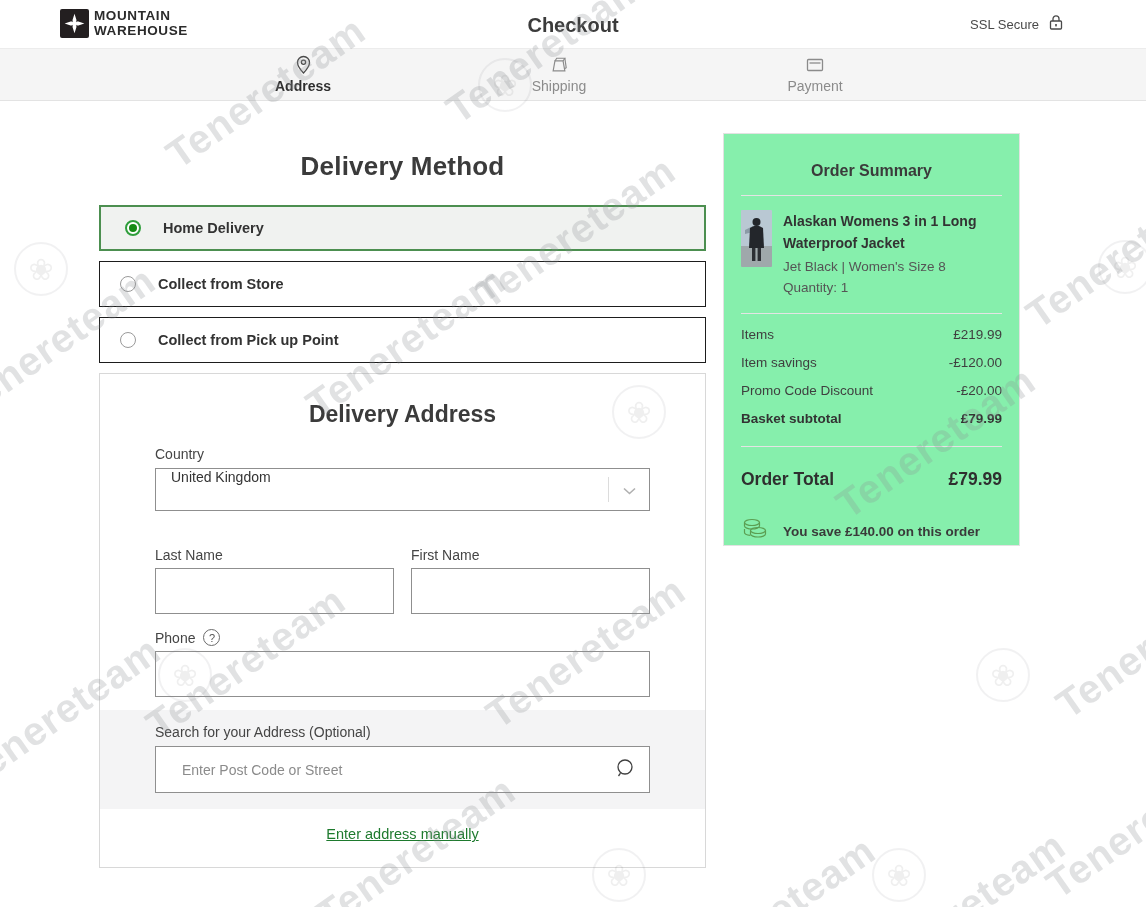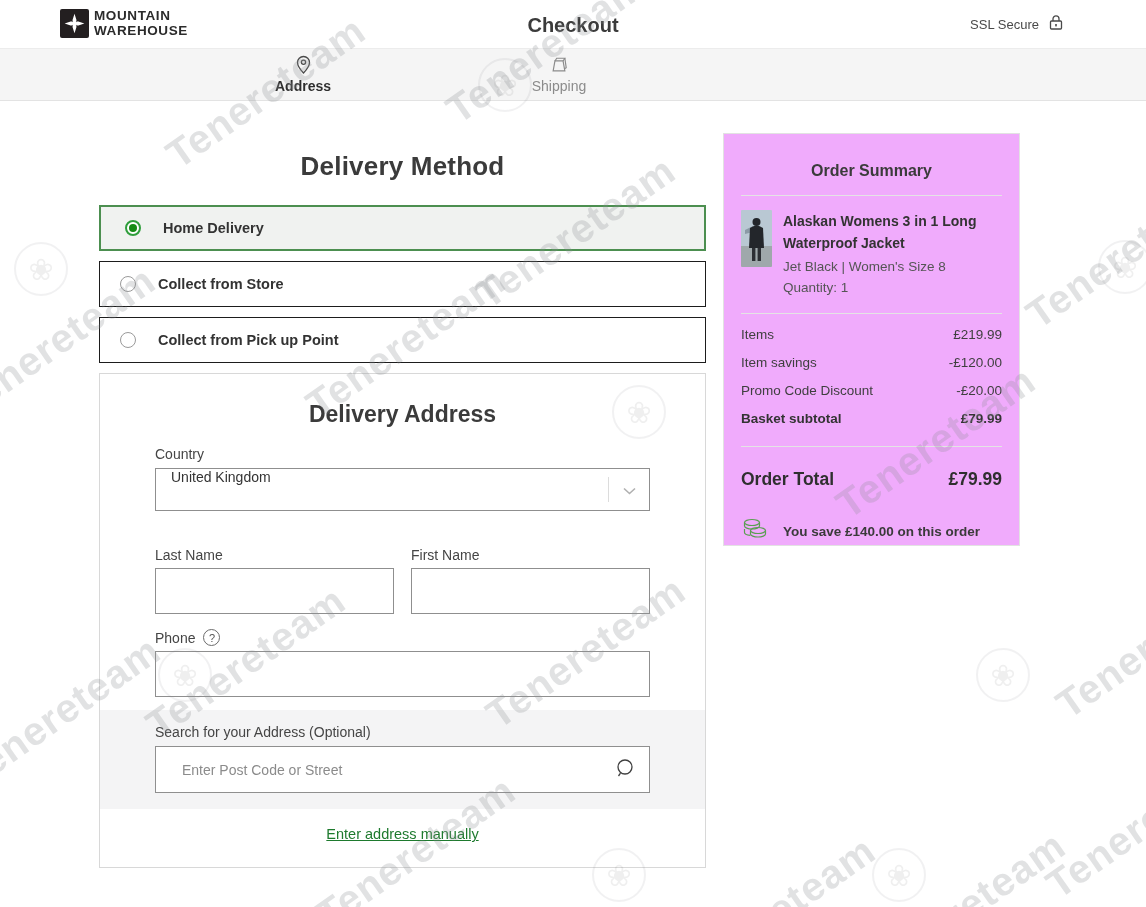--- a/index.html
+++ b/index.html
@@ -65,21 +65,21 @@
   .search-strip { margin:13px -55px 0; background:#f4f4f5; padding:14px 55px 16px; }
   .search-wrap { position:relative; margin-top:6px; }
   .search-input { width:100%; height:47px; border:1px solid #8f8f8f; background:#fff; font-size:14px; padding:0 44px 0 26px; font-family:"Liberation Sans",sans-serif; color:#333; outline:none; }
   .search-input::placeholder { color:#8b8b8b; }
   .search-icon { position:absolute; right:12px; top:11px; cursor:pointer; }
 
   .manual-row { text-align:center; margin-top:16px; }
   .manual-link { color:#1e7a2e; font-size:14.5px; text-decoration:underline; cursor:pointer; }
 
   
-  .summary { position:absolute; left:723px; top:133px; width:297px; height:413px; border:1px solid #e2e2e2; background:#f0abfc; padding:0 17px; }
+  .summary { position:absolute; left:723px; top:133px; width:297px; height:413px; border:1px solid #e2e2e2; background:#86efac; padding:0 17px; }
   .sum-title { text-align:center; margin-top:28px; font-size:16px; font-weight:bold; color:#3b3b3b; }
   .divider { height:1px; background:#e4e4e4; margin-top:15px; }
   .product { display:flex; margin-top:14px; }
   .thumb { width:31px; height:57px; flex:0 0 auto; border-radius:1px; overflow:hidden; }
   .prod-info { margin-left:11px; font-size:13.5px; }
   .prod-name { font-weight:bold; font-size:14px; color:#333; line-height:1.6; }
   .prod-variant { color:#555; margin-top:2px; line-height:1.5; }
   .prod-qty { color:#555; line-height:1.5; margin-top:1px; }
   .rows { margin-top:8px; }
   .srow { display:flex; justify-content:space-between; font-size:13.5px; color:#3f3f3f; margin-top:13px; }
@@ -134,20 +134,29 @@
   </div>
   <div class="step muted" style="left:559px">
     <div class="icon">
       <svg width="18" height="20" viewBox="0 0 20 20" fill="none" stroke-width="1.3">
         <path d="M5.5 5.5 L14.5 5.5 L16.5 16.5 L3.5 16.5 Z"></path>
         <path d="M5.5 5.5 L7.5 2.5 L16.5 2.5 L14.5 5.5"></path>
         <path d="M16.5 2.5 L18 13 L16.1 14.2"></path>
       </svg>
     </div>
     <div class="lbl">Shipping</div>
+  </div>
+  <div class="step muted" style="left:815px">
+    <div class="icon">
+      <svg width="20" height="20" viewBox="0 0 20 20" fill="none" stroke-width="1.3">
+        <rect x="2.5" y="4.5" width="15" height="11" rx="1"></rect>
+        <line x1="4.5" y1="8" x2="15.5" y2="8"></line>
+      </svg>
+    </div>
+    <div class="lbl">Payment</div>
   </div>
 </div>
 
 <div class="left-col">
   <div class="page-h1">Delivery Method</div>
 
   <div class="options">
     <div class="opt selected">
       <span class="radio"></span>
       <span class="opt-label">Home Delivery</span>

